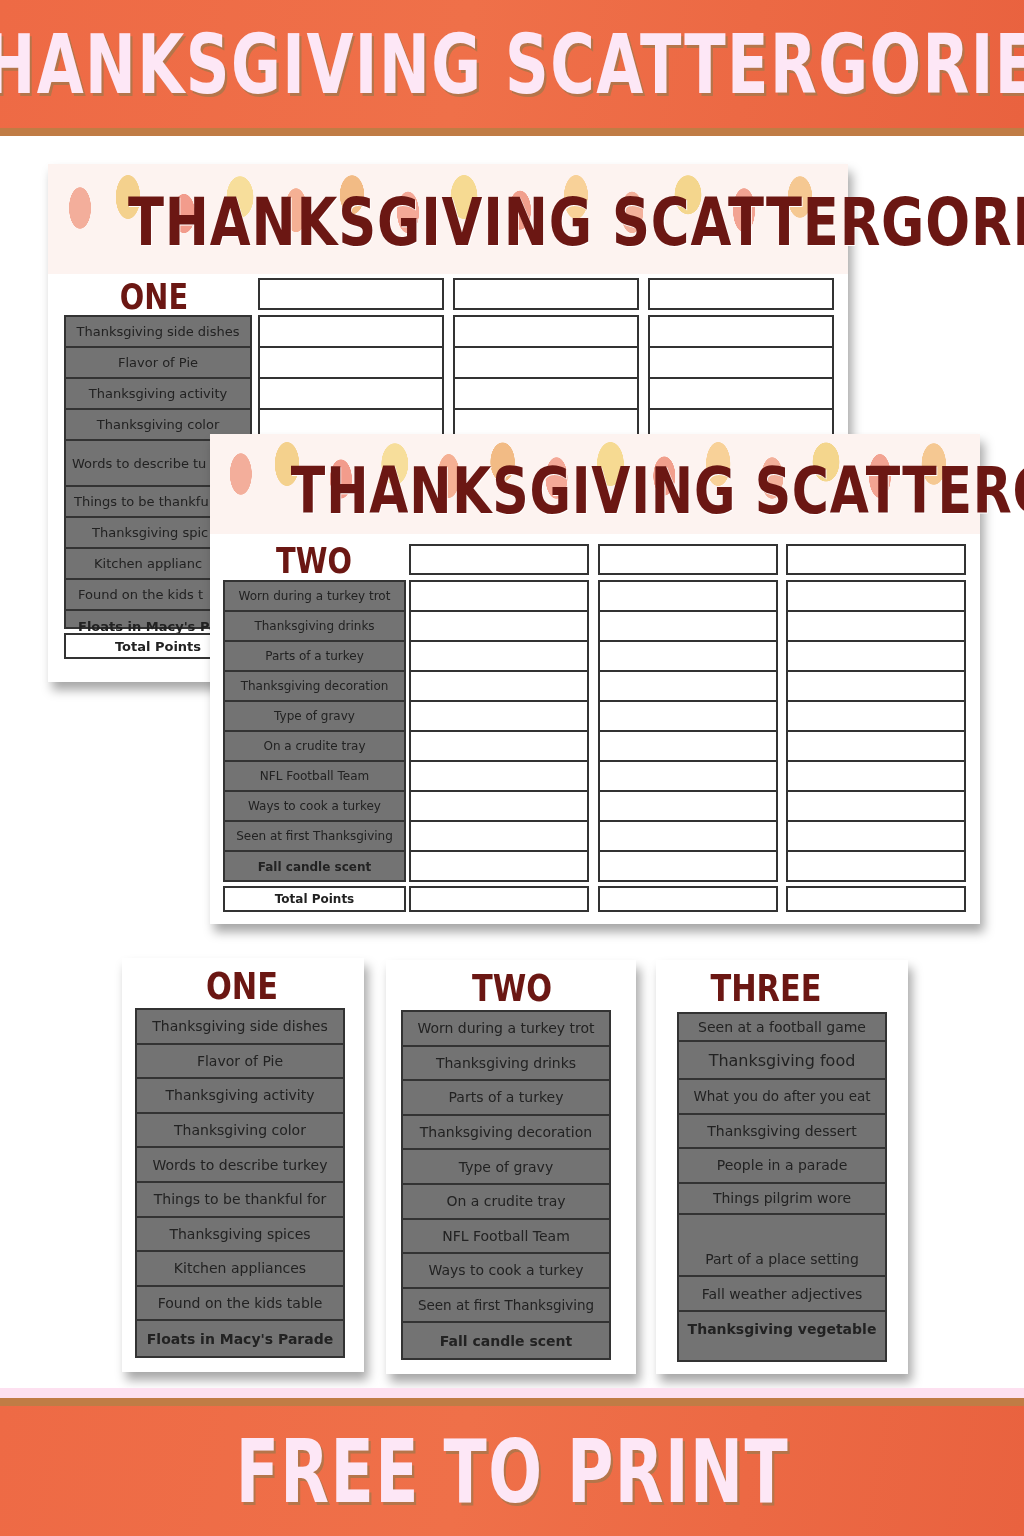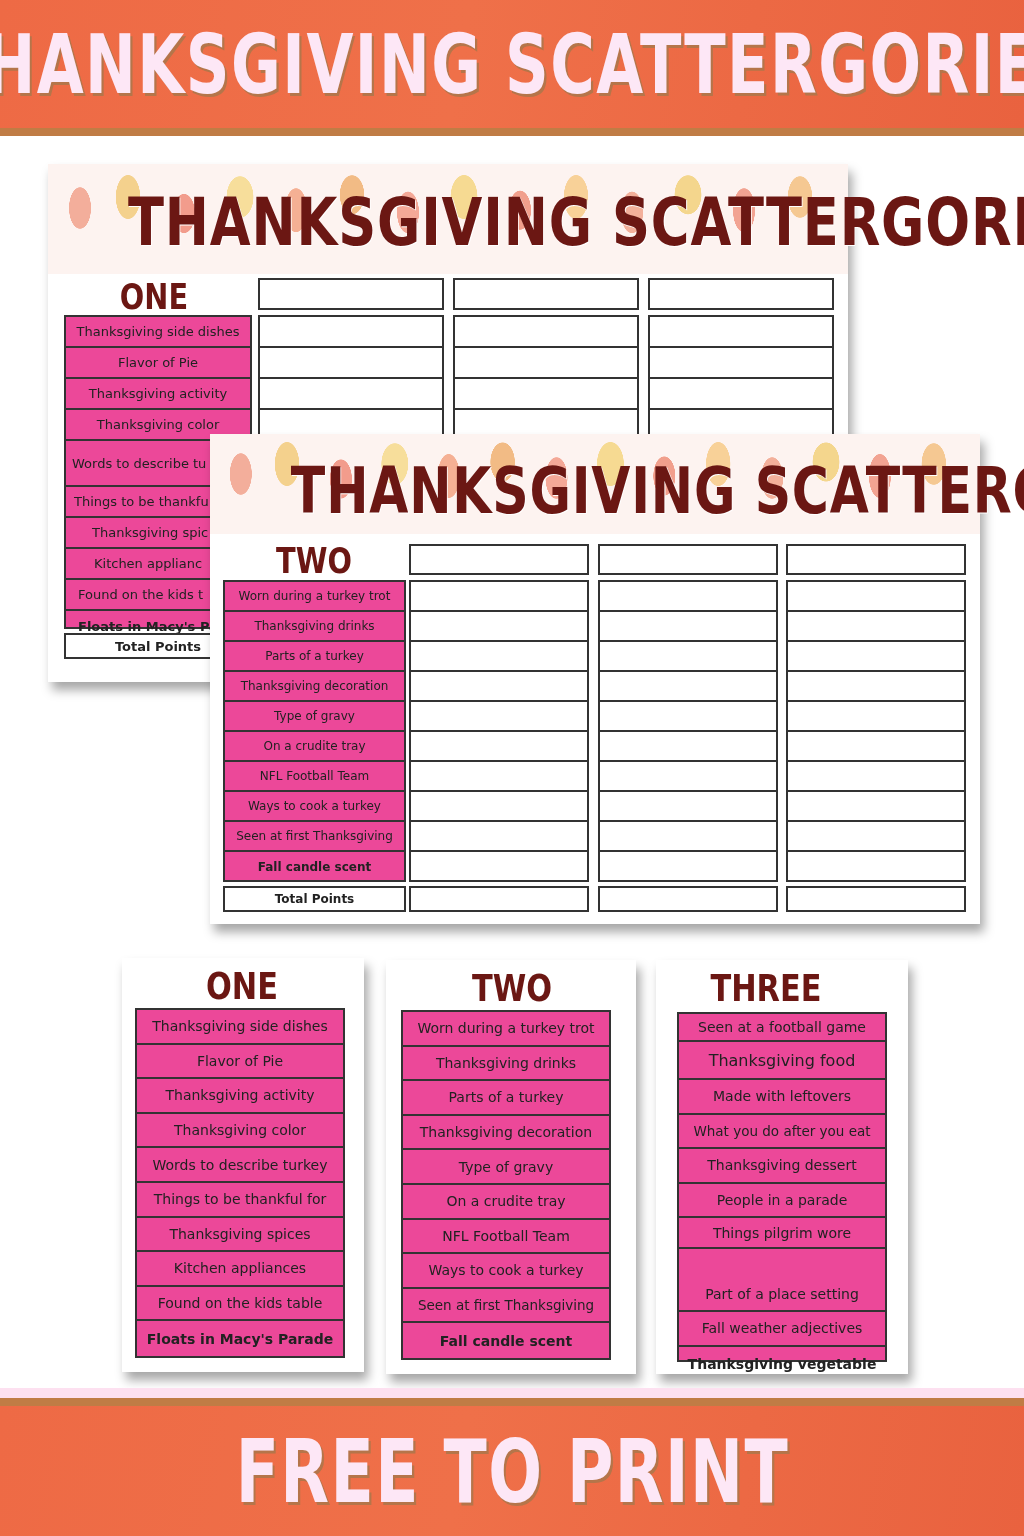--- a/index.html
+++ b/index.html
@@ -57,21 +57,21 @@
     .round-label {
       position: absolute; text-align: center;
       font-family: "DejaVu Sans", sans-serif; font-weight: bold; color: #6b1713;
       transform: scaleX(0.8);
     }
     .cell {
       position: absolute; border: 2px solid #333; background: #fff;
       display: flex; align-items: center; justify-content: center;
       font-family: "DejaVu Sans", sans-serif; color: #222; white-space: nowrap; overflow: hidden;
     }
-    .cat-stack { position: absolute; border: 2px solid #333; background: #ec4899; }
+    .cat-stack { position: absolute; border: 2px solid #333; background: #737373; }
     .cat-stack .row {
       display: flex; align-items: center; justify-content: center;
       border-bottom: 2px solid #333; white-space: nowrap; overflow: hidden;
       font-family: "DejaVu Sans", sans-serif; color: #222;
     }
     .cat-stack .row:last-child { border-bottom: none; font-weight: bold; }
     .ans-col { position: absolute; border: 2px solid #333; background: #fff; }
     .ans-col .arow { border-bottom: 2px solid #333; }
     .ans-col .arow:last-child { border-bottom: none; }
     .total { font-weight: bold; }
@@ -226,21 +226,20 @@
     <div class="row" style="height:34.6px; font-size:13.5px;">Seen at first Thanksgiving</div>
     <div class="row" style="height:34.6px; font-size:14px;">Fall candle scent</div>
   </div>
 </div>
 
 <div class="card" style="left:656px; top:960px; width:252px; height:414px;">
   <div class="round-label" style="left:40px; top:6px; width:140px; font-size:38px;">THREE</div>
   <div class="cat-stack" style="left:21px; top:52px; width:210px; height:350px;">
     <div class="row" style="height:28px; font-size:14px;">Seen at a football game</div>
     <div class="row" style="height:38px; font-size:16px;">Thanksgiving food</div>
-    <div class="row" style="height:34.6px; font-size:14px;">Made with leftovers</div>
     <div class="row" style="height:34.6px; font-size:13.5px;">What you do after you eat</div>
     <div class="row" style="height:34.6px; font-size:14px;">Thanksgiving dessert</div>
     <div class="row" style="height:34.6px; font-size:14px;">People in a parade</div>
     <div class="row" style="height:31px; font-size:14px;">Things pilgrim wore</div>
     <div class="row" style="height:34.6px; font-size:14px;margin-top:28px;">Part of a place setting</div>
     <div class="row" style="height:34.6px; font-size:14px;">Fall weather adjectives</div>
     <div class="row" style="height:34.6px; font-size:14px;">Thanksgiving vegetable</div>
   </div>
 </div>
 

